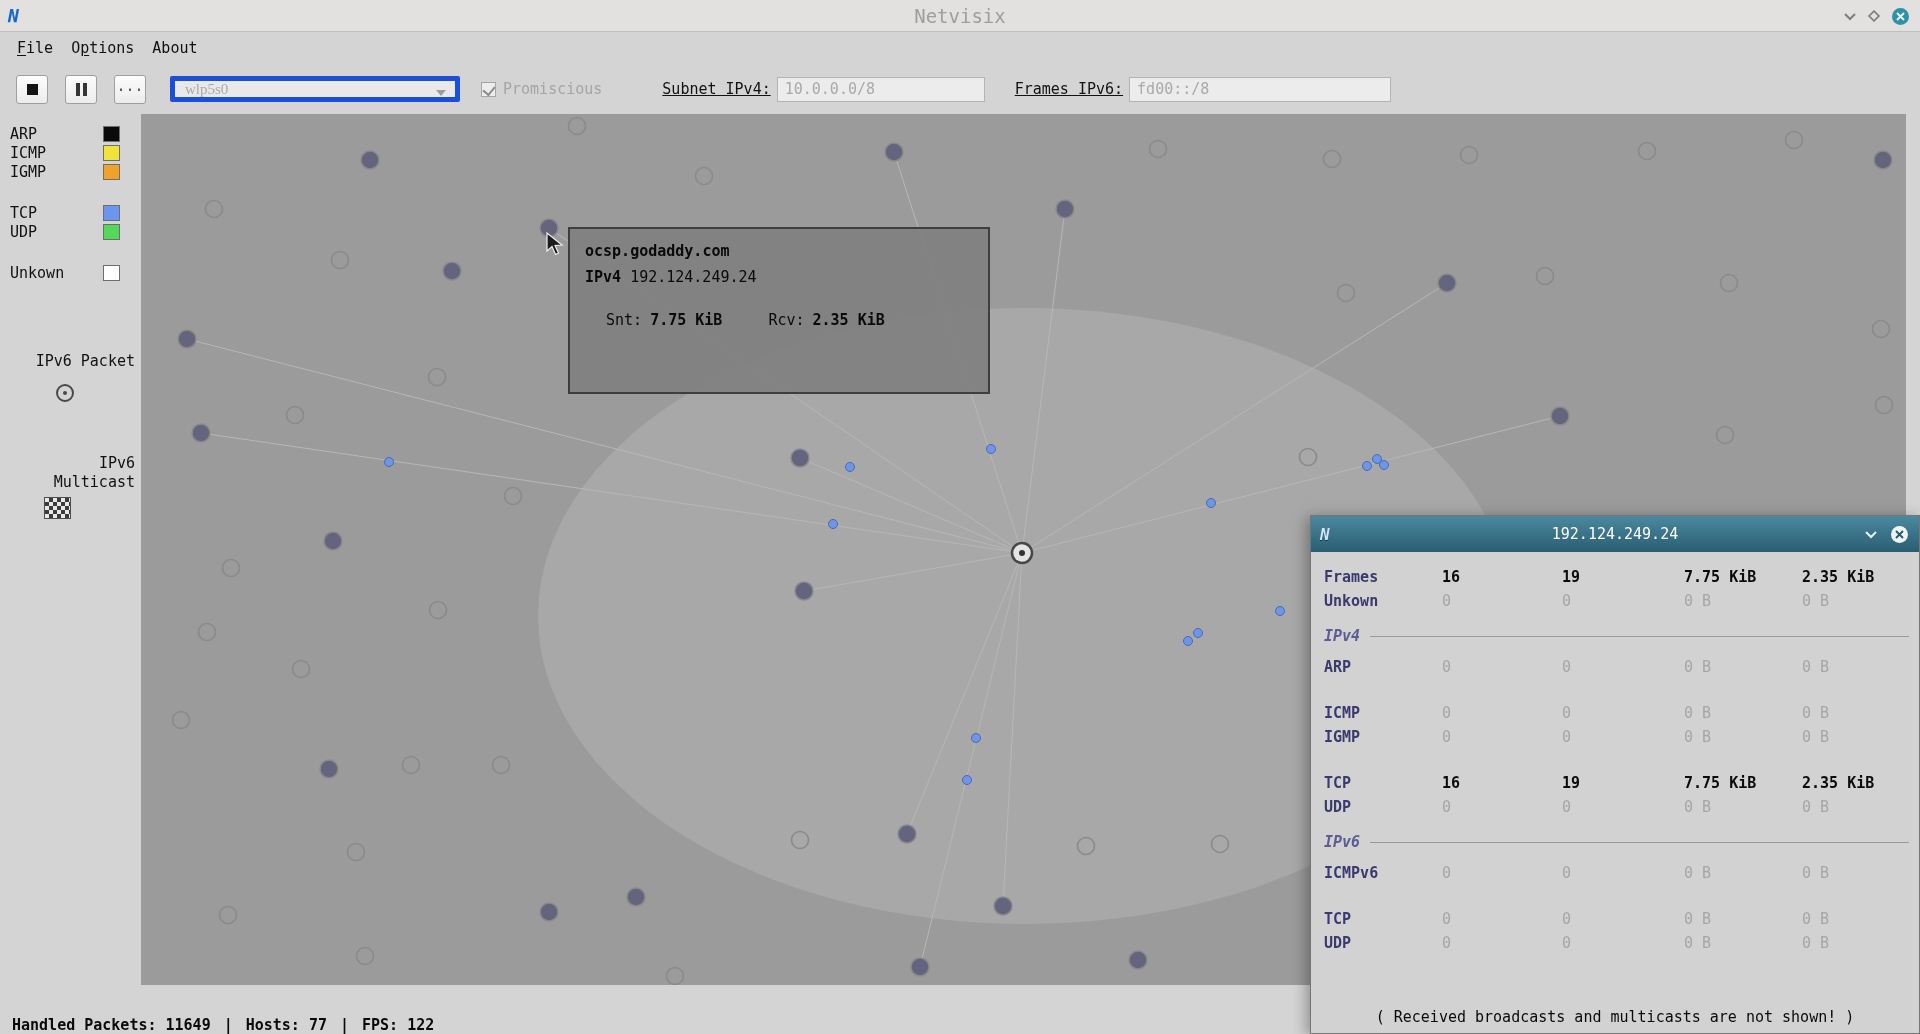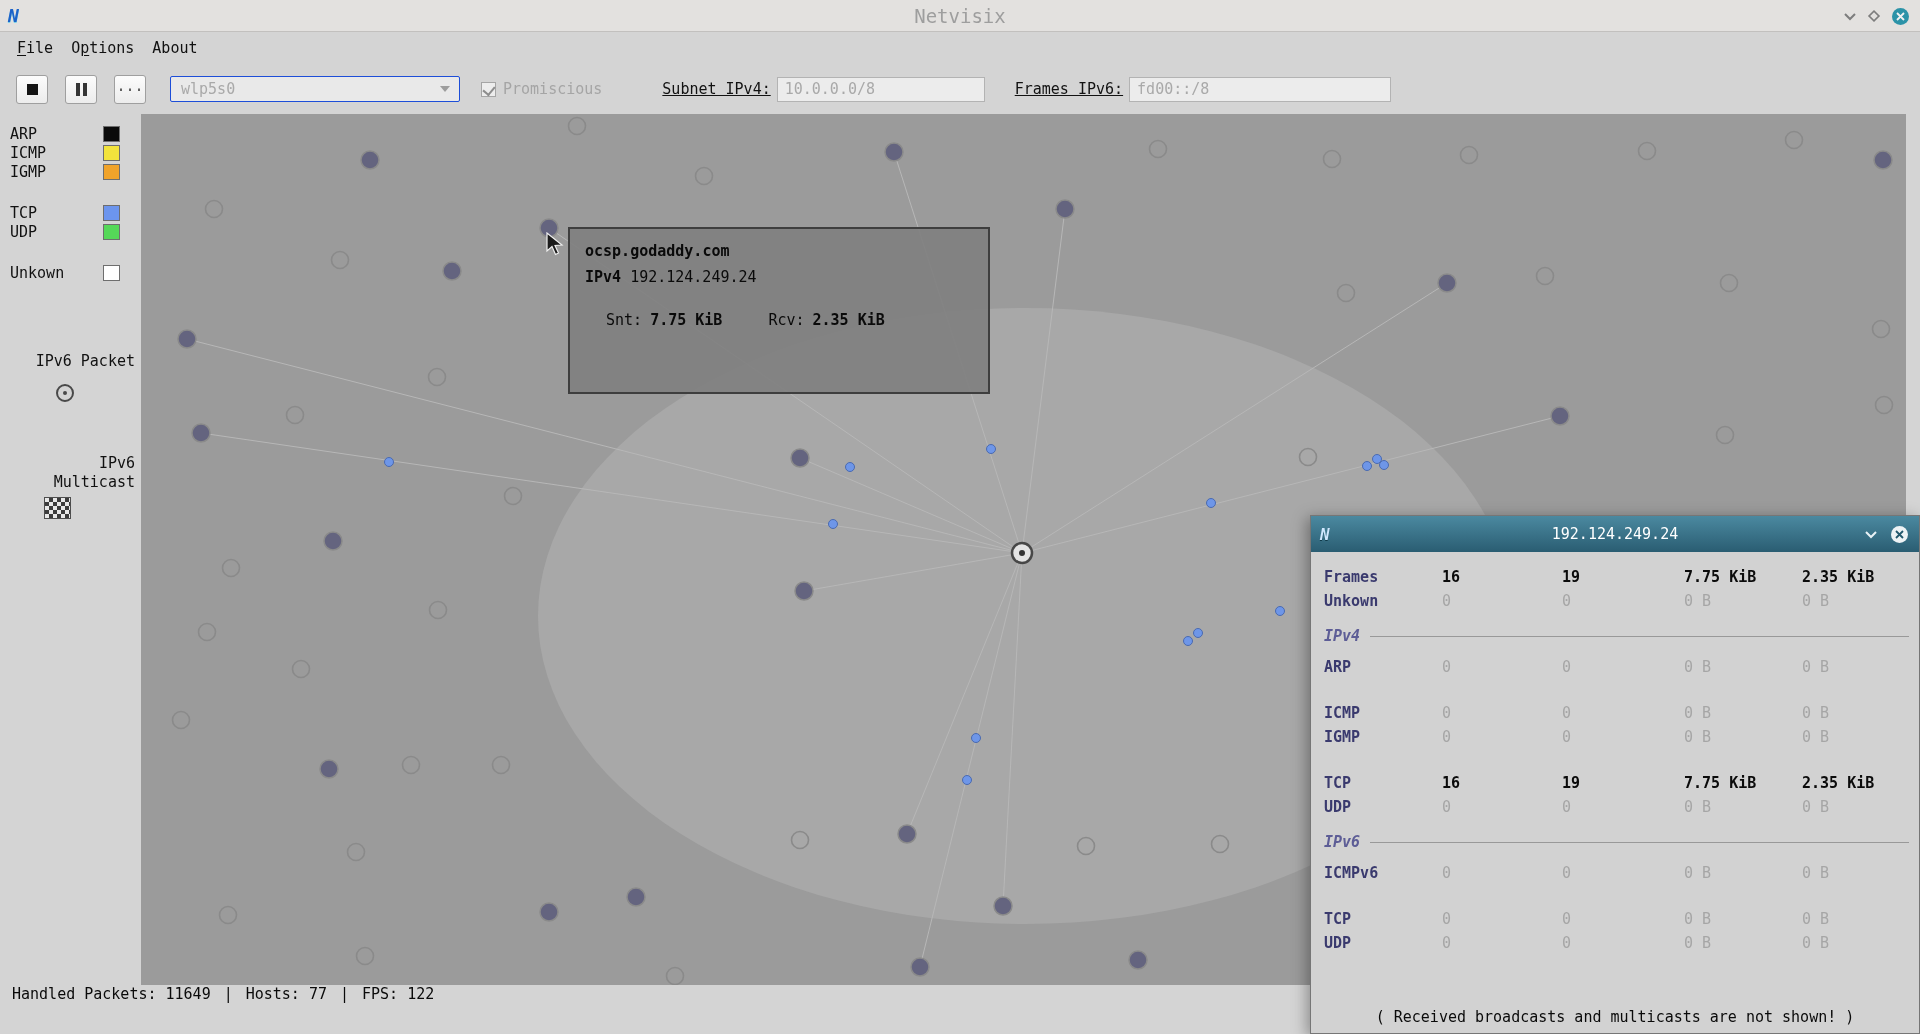--- a/index.html
+++ b/index.html
@@ -23,21 +23,21 @@
   .menu-item u { text-underline-offset:2px; }
 
   
   .toolbar { position:absolute; top:64px; left:0; right:0; height:50px; display:flex; align-items:center; padding-left:16px; }
   .tb-btn { width:32px; height:29px; background:linear-gradient(#fcfcfc,#ececec); border:1px solid #9f9f9f; border-radius:3px; display:flex; align-items:center; justify-content:center; }
   .tb-btn + .tb-btn { margin-left:17px; }
   .stop-glyph { width:11px; height:11px; background:#141414; }
   .pause-glyph { display:flex; gap:3px; }
   .pause-glyph i { display:block; width:4px; height:13px; background:#353535; }
   .dots-btn { margin-left:17px; font-size:15px; color:#555; padding-bottom:6px; }
-  .combo { margin-left:24px; width:290px; height:26px; background:#e9e9e9; border:1px solid #1d4ed8; border-radius:2px; color:#a9a9a9; font-size:15px; display:flex; align-items:center; padding:0 10px; position:relative; }
+  .combo { margin-left:24px; width:290px; height:26px; background:#e9e9e9; border:5px solid #1d4ed8; border-radius:2px; color:#a9a9a9; font-size:15px; display:flex; align-items:center; padding:0 10px; position:relative;font-family:Liberation Serif, serif; }
   .combo-arrow { position:absolute; right:9px; top:9px; width:0; height:0; border-left:5px solid transparent; border-right:5px solid transparent; border-top:6px solid #9d9d9d; }
   .checkbox { margin-left:21px; width:15px; height:15px; background:#ededed; border:1px solid #a5a5a5; position:relative; }
   .checkbox::after { content:""; position:absolute; left:3px; top:1px; width:6px; height:9px; border-right:2px solid #8d8d8d; border-bottom:2px solid #8d8d8d; transform:rotate(40deg); }
   .dis-label { margin-left:7px; font-size:15px; color:#a5a5a5; }
   .tb-label { font-size:15px; color:#121212;text-decoration:underline; }
   .lbl-ipv4 { margin-left:60px; }
   .lbl-ipv6 { margin-left:30px; }
   .subnet-input { margin-left:6px; height:25px; border:1px solid #b3b3b3; background:#ececec; color:#a9a9a9; font-family:inherit; font-size:15px; padding:0 7px; }
   .in-ipv4 { width:208px; }
   .in-ipv6 { width:262px; }
@@ -67,21 +67,21 @@
   .tt-ip span { margin-left:9px; }
   .tt-stats { margin-top:25px; display:flex; align-items:baseline;margin-left:21px; }
   .tt-stats .tt-v { margin-left:8px; }
   .tt-stats .tt-rcv { margin-left:46px; }
   .tt-btn-row { text-align:center; margin-top:8px; }
   .tt-btn { display:inline-block; background:#d0d0d0; border:1px solid #868686; font-family:inherit; font-size:14px; color:#1d1d1d; padding:2px 12px; }
 
   .cursor { position:absolute; left:545px; top:232px; z-index:8; }
 
   
-  .statusbar { position:absolute; left:0; top:985px; width:1920px; height:49px; display:flex; align-items:flex-start; padding-left:12px; gap:13px; font-size:15px; color:#0a0a0a; }
+  .statusbar { position:absolute; left:0; top:985px; width:1920px; height:49px; display:flex; align-items:flex-end; padding-left:12px; gap:13px; font-size:15px; color:#0a0a0a;font-weight:bold; }
 
   
   .stat-window { position:absolute; left:1310px; top:515px; width:610px; height:519px; background:#d2d2d2; border:1px solid #767676; z-index:10; box-shadow:-3px 3px 14px rgba(0,0,0,0.35); }
   .sw-titlebar { height:36px; background:linear-gradient(180deg,#4b89a0 0%,#2a5d72 100%); display:flex; align-items:center; position:relative; }
   .sw-logo { margin-left:9px; font-weight:bold; font-style:italic; font-size:16px; color:#cfe8ff; text-shadow:0 1px 0 #0f3a4a; }
   .sw-title { position:absolute; left:0; right:0; text-align:center; font-size:15px; color:#ffffff; pointer-events:none; }
   .sw-controls { position:absolute; right:10px; top:0; height:36px; display:flex; align-items:center; gap:12px; }
   .sw-body { padding:13px 10px 0 13px; }
   .stat-header { display:grid; grid-template-columns:118px 120px 122px 118px auto; height:24px; align-items:center; font-size:15px; font-weight:bold; color:#30305c; margin-bottom:6px; }
   .stat-row { display:grid; grid-template-columns:118px 120px 122px 118px auto; height:24px; align-items:center; font-size:15px; }

